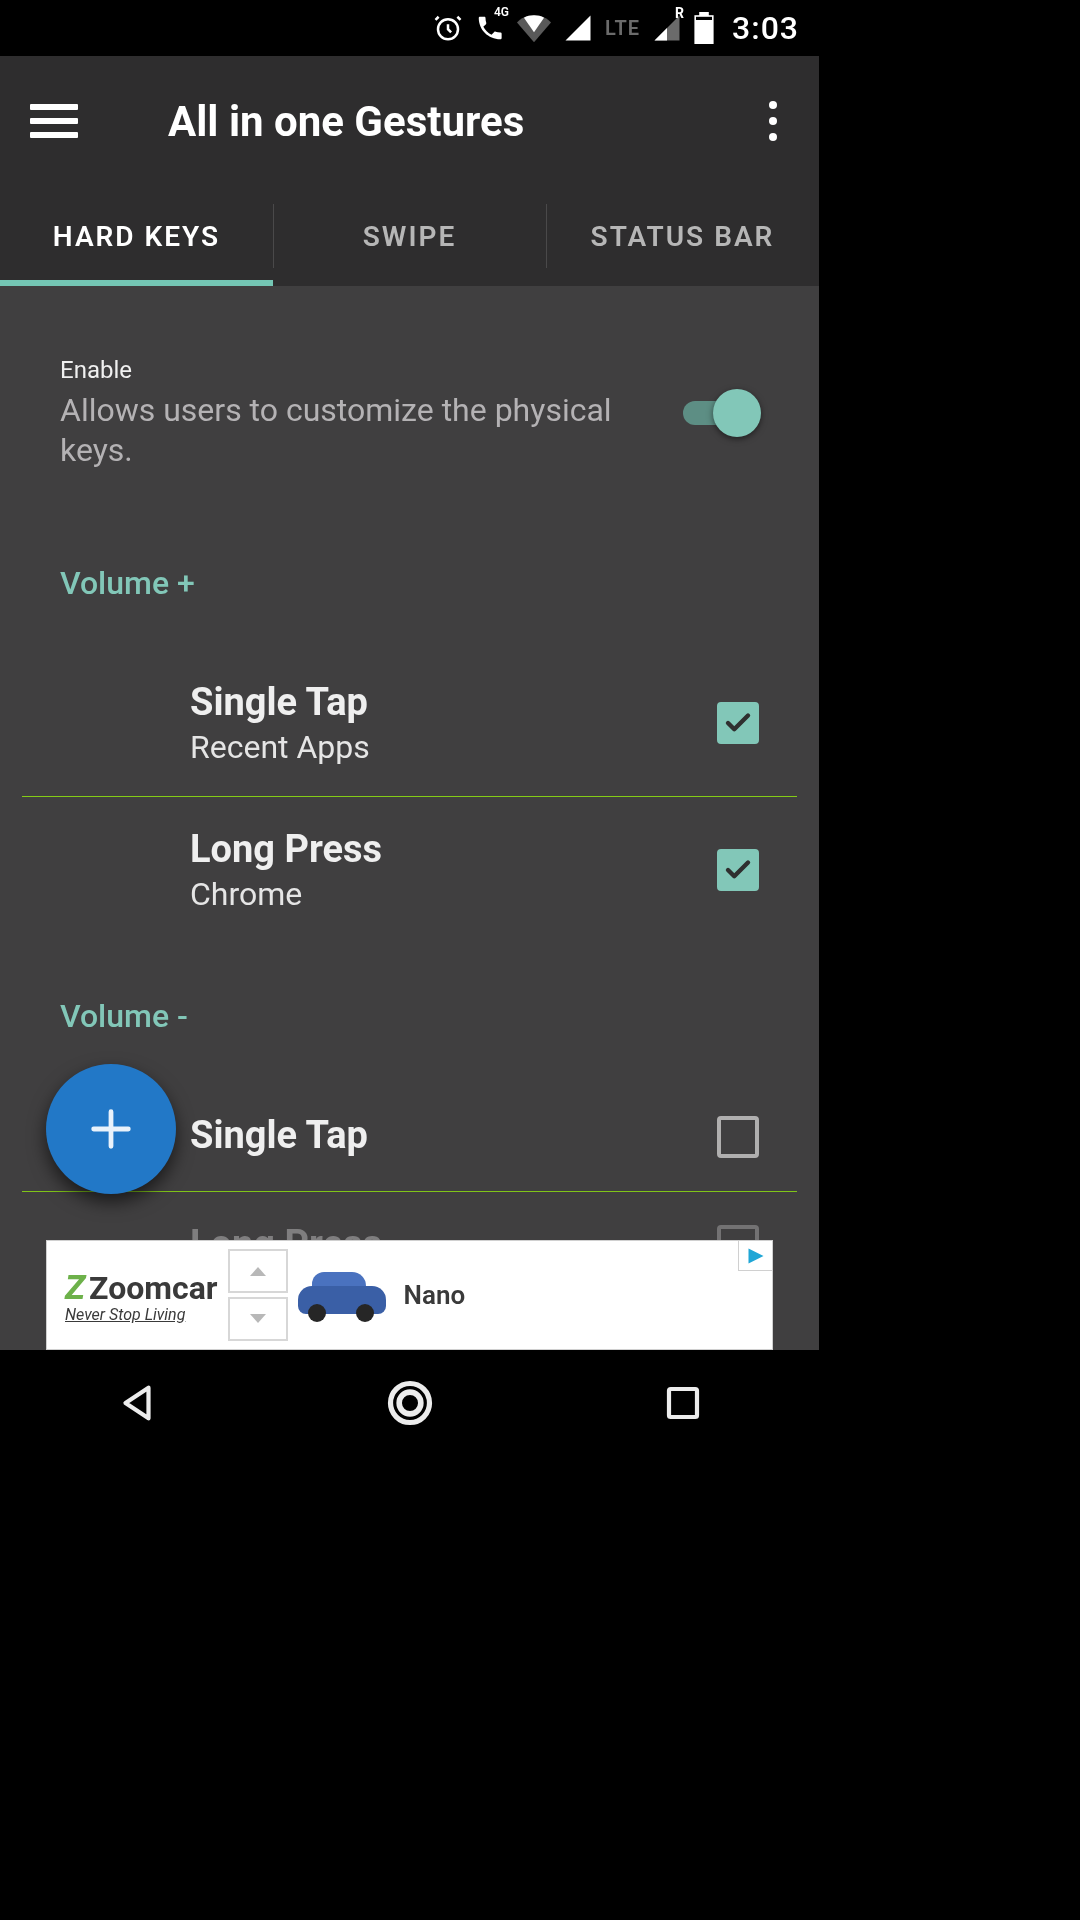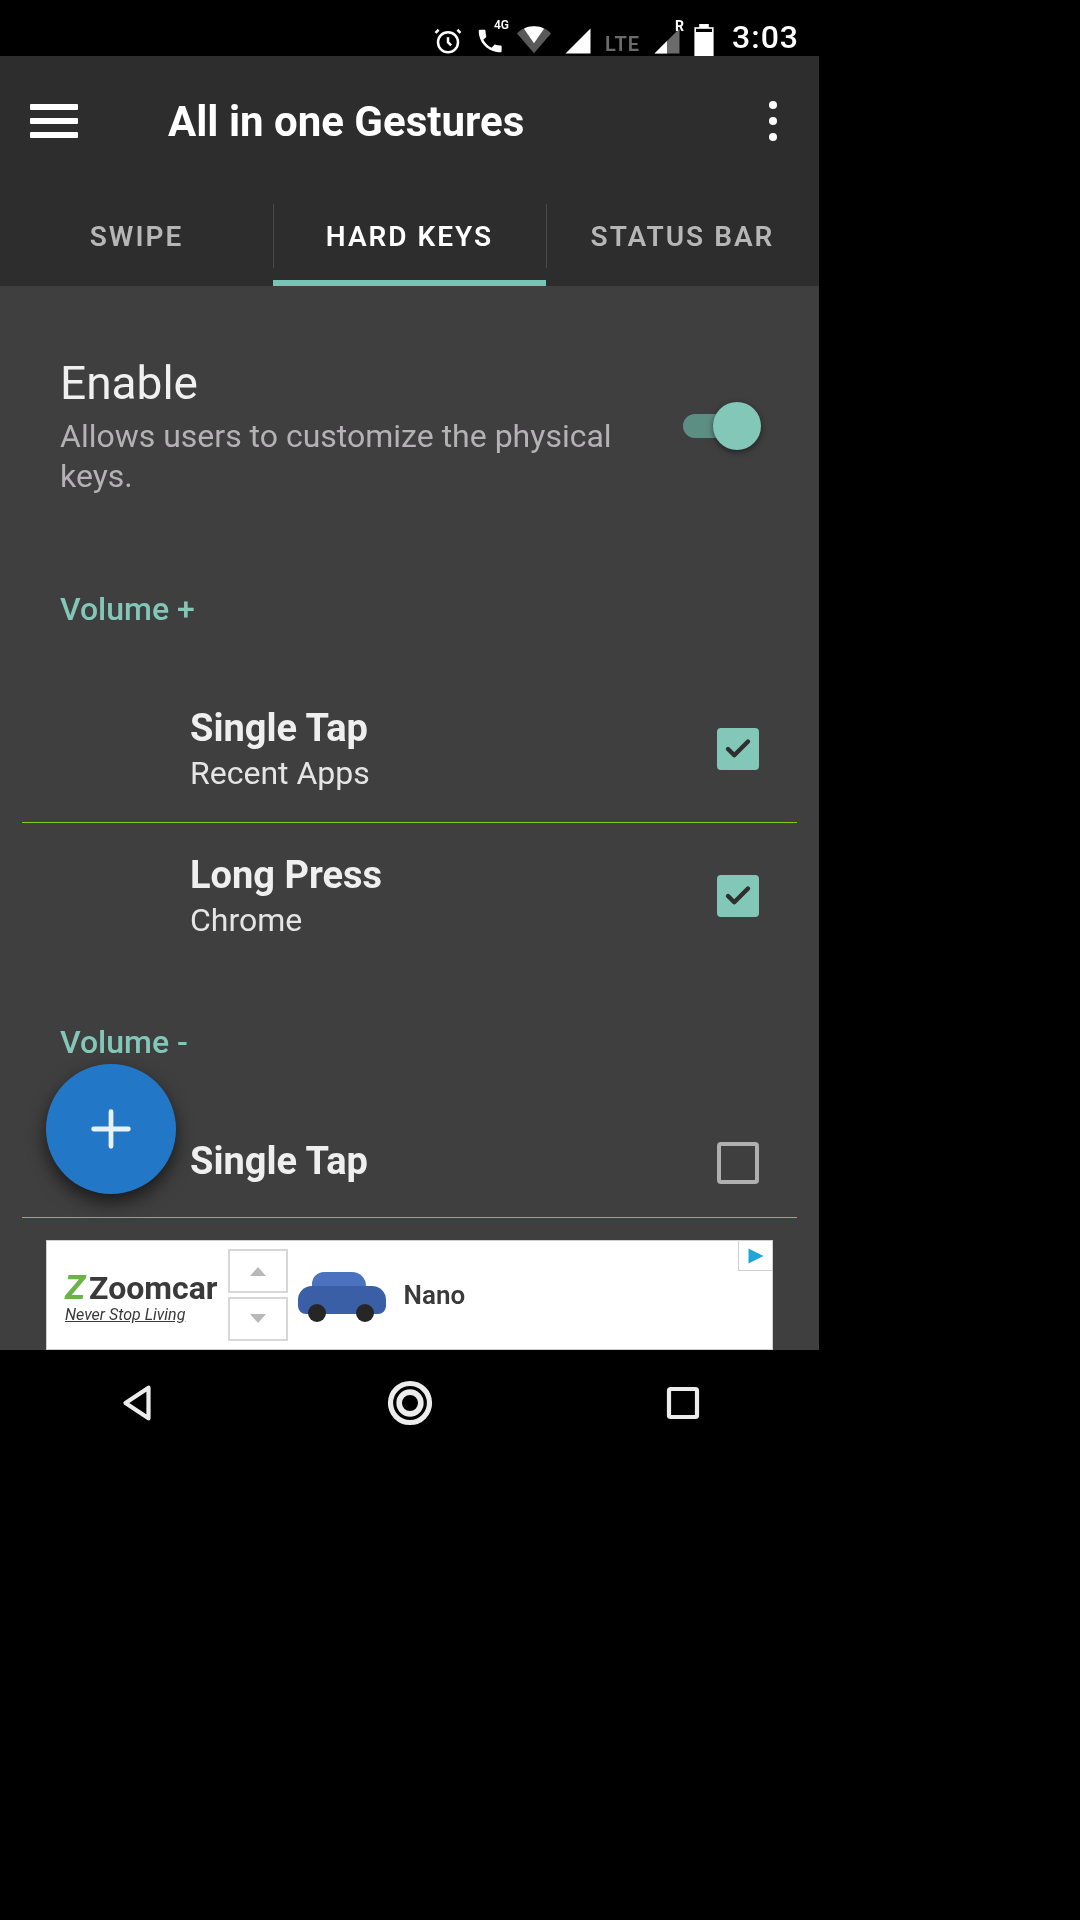--- a/index.html
+++ b/index.html
@@ -1,20 +1,20 @@
 <!DOCTYPE html>
 <html><head>
 <meta charset="utf-8">
 <style>
   * { margin: 0; padding: 0; box-sizing: border-box; }
   html, body { width: 819px; height: 1456px; background: #000; font-family: Roboto, -apple-system, "Helvetica Neue", Arial, sans-serif; -webkit-font-smoothing: antialiased; }
   .screen { width: 819px; height: 1456px; display: flex; flex-direction: column; background: #000; position: relative; overflow: hidden; }
 
   
-  .status-bar { height: 56px; background: #000; display: flex; align-items: flex-end; justify-content: flex-end; padding: 0 20px; gap: 12px; }
+  .status-bar { height: 56px; background: #000; display: flex; align-items: center; justify-content: flex-end; padding: 0 20px; gap: 12px; }
   .status-bar .clock { color: #fff; font-size: 32px; font-weight: 500; letter-spacing: 1px; margin-left: 6px; }
   .status-icon { color: #fff; display: inline-flex; align-items: center; justify-content: center; }
   .status-icon.dim { color: #6b6b6b; }
 
   
   .app-bar { background: #2e2d2e; height: 130px; display: flex; align-items: center; padding: 0 30px; gap: 90px; }
   .hamburger { width: 48px; height: 34px; display: flex; flex-direction: column; justify-content: space-between; cursor: pointer; }
   .hamburger span { display: block; height: 6px; width: 48px; background: #fff; border-radius: 1px; }
   .app-title { color: #fff; font-size: 42px; font-weight: 700; }
   .overflow { margin-left: auto; display: flex; flex-direction: column; gap: 8px; align-items: center; justify-content: center; width: 32px; height: 48px; cursor: pointer; }
@@ -24,21 +24,21 @@
   .tabs { background: #2e2d2e; height: 100px; display: flex; }
   .tab { flex: 1; display: flex; align-items: center; justify-content: center; color: #b6b6b6; font-size: 28px; font-weight: 600; letter-spacing: 2px; position: relative; cursor: pointer; }
   .tab + .tab::before { content: ""; position: absolute; left: 0; top: 18px; bottom: 18px; width: 1px; background: #4a494a; }
   .tab.active { color: #fff; }
   .tab.active::after { content: ""; position: absolute; left: 0; right: 0; bottom: 0; height: 6px; background: #74c6b4; }
 
   
   .content { flex: 1; background: #403f40; position: relative; overflow: hidden; }
   .enable-row { display: flex; align-items: center; padding: 70px 60px 40px 60px; gap: 40px; }
   .enable-text { flex: 1; }
-  .enable-title { color: #f0f0f0; font-size: 46px; font-weight: 400; margin-bottom: 6px; }
+  .enable-title { color: #f0f0f0; font-size: 24px; font-weight: 400; margin-bottom: 6px; }
   .enable-sub { color: #b4b2b4; font-size: 32px; line-height: 1.25; }
   .switch { position: relative; width: 76px; height: 48px; cursor: pointer; }
   .switch-track { position: absolute; top: 12px; left: 0; width: 64px; height: 24px; background: #5d8e84; border-radius: 12px; }
   .switch-thumb { position: absolute; top: 0; right: -2px; width: 48px; height: 48px; background: #82c7b8; border-radius: 50%; box-shadow: 0 2px 6px rgba(0,0,0,0.5); }
 
   .section-header { color: #82c7b8; font-size: 32px; font-weight: 500; padding: 54px 60px 20px 60px; }
 
   .item { display: flex; align-items: center; padding: 30px 60px 30px 190px; }
   .item + .item { border-top: 1px solid #84cc16; margin-left: 22px; margin-right: 22px; padding-left: 168px; padding-right: 38px; }
   .item .labels { flex: 1; }
@@ -137,22 +137,22 @@
     </div>
     <div class="app-title">All in one Gestures</div>
     <div class="overflow">
       <span></span>
         <span></span>
         <span></span>
     </div>
   </div>
 
   <div class="tabs">
+    <div class="tab active">HARD KEYS</div>
     <div class="tab">SWIPE</div>
-    <div class="tab active">HARD KEYS</div>
     <div class="tab">STATUS BAR</div>
   </div>
 
   <div class="content">
 
     <div class="enable-row">
       <div class="enable-text">
         <div class="enable-title">Enable</div>
         <div class="enable-sub">Allows users to customize the physical keys.</div>
       </div>

